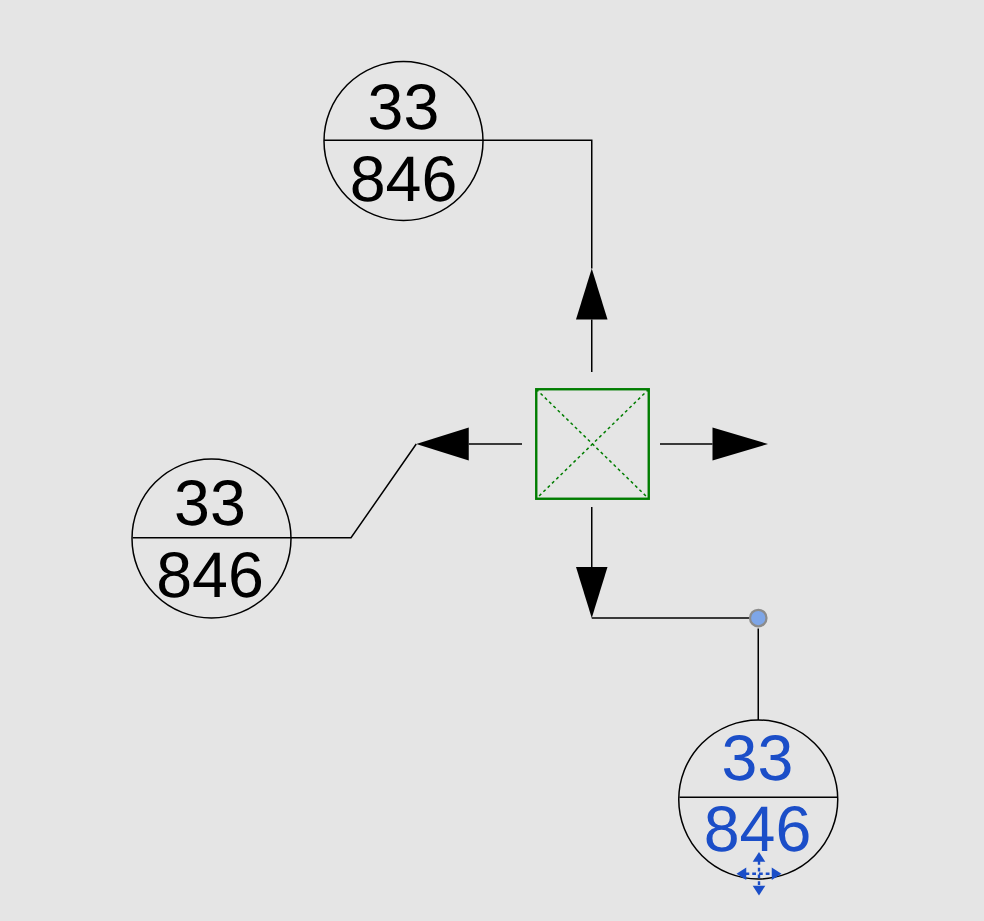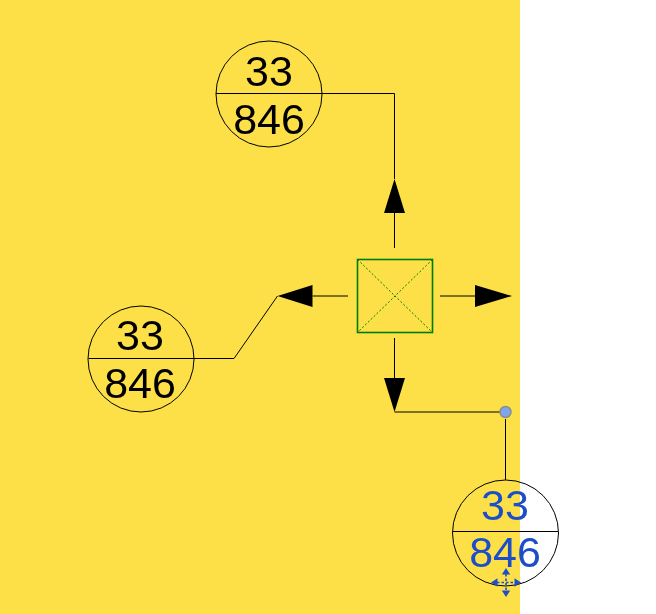--- a/index.html
+++ b/index.html
@@ -5,23 +5,23 @@
   html, body {
     margin: 0;
     padding: 0;
     width: 656px;
     height: 614px;
     background: #ffffff;
     overflow: hidden;
   }
   .canvas-wrap {
     position: relative;
-    width: 520px;
+    width: 656px;
     height: 614px;
-    background: #fde047;
+    background: #e5e5e5;
   }
   svg { display: block; }
   .ln      { stroke: #000000; stroke-width: 1; fill: none; }
   .arrow   { fill: #000000; stroke: none; }
   .bubble  { fill: none; stroke: #000000; stroke-width: 1; }
   .symEdge { fill: none; stroke: #007d00; stroke-width: 1.6; }
   .symDiag { fill: none; stroke: #007d00; stroke-width: 1; stroke-dasharray: 2 2; }
   .tagText {
     font-family: "Liberation Sans", "DejaVu Sans", sans-serif;
     font-size: 43px;

